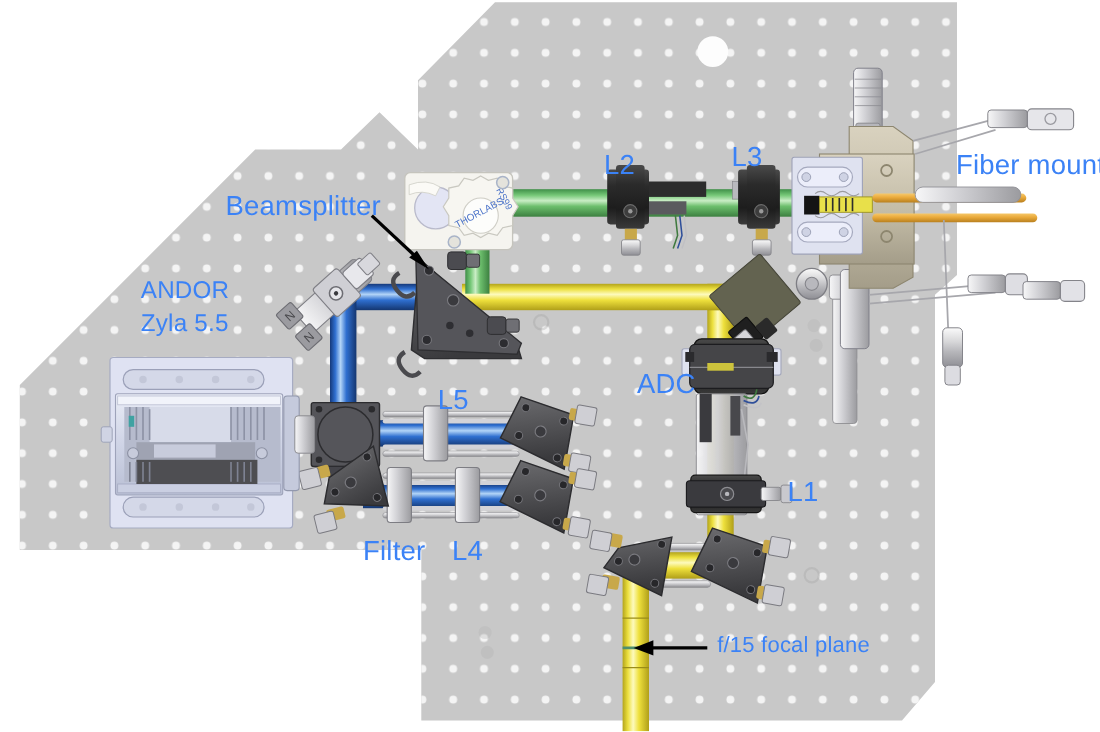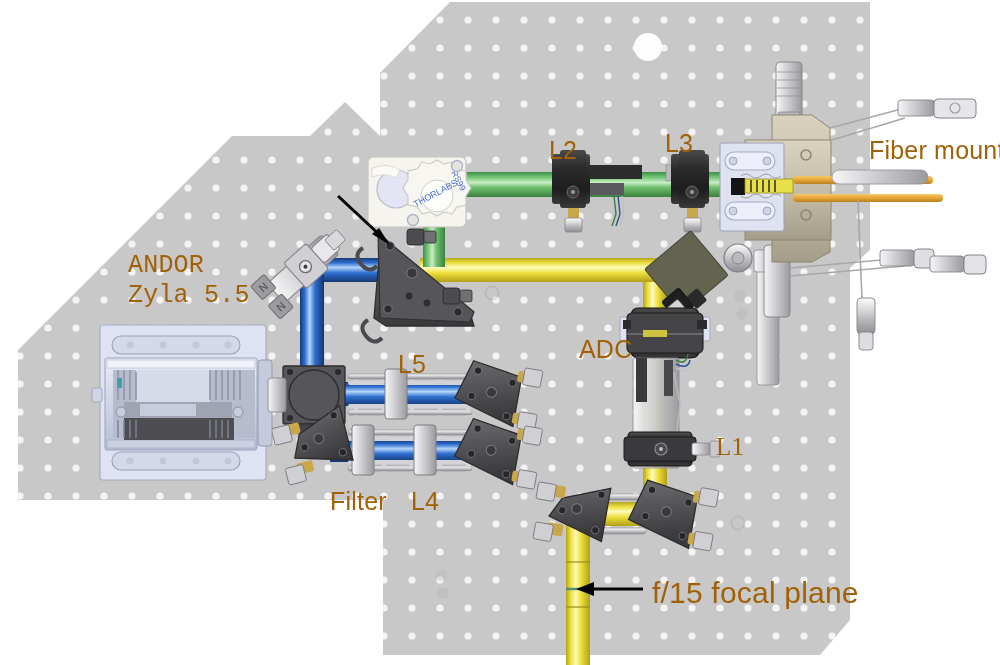--- a/index.html
+++ b/index.html
@@ -12,28 +12,28 @@
     position:relative;
     width:1000px;
     height:665px;
     background:#ffffff;
     overflow:hidden;
   }
   #stage svg{position:absolute;left:0;top:0;}
   .lbl{
     position:absolute;
     font-family:"Liberation Sans", sans-serif;
-    color:#a16207;
+    color:#3b82f6;
     white-space:nowrap;
     line-height:1.12;
     letter-spacing:0.2px;
   }
   .lbl-lg{font-size:25px;}
-  .lbl-md{font-size:30px;}
-  .lbl-cam{font-size:25px;font-family:Liberation Mono, monospace;}
+  .lbl-md{font-size:20px;}
+  .lbl-cam{font-size:22px;}
 </style>
 </head>
 <body>
 
 <div id="stage">
 
   <svg width="1000" height="665" viewBox="0 0 1000 665">
     <defs>
 
       <pattern id="holes" width="28" height="28" patternUnits="userSpaceOnUse" x="6" y="6">
@@ -528,32 +528,33 @@
         <line x1="338" y1="196" x2="383" y2="238" stroke="#000000" stroke-width="3"></line>
         <path d="M 390,245 L 372,234 L 379,228 Z" fill="#000000"></path>
       </g>
       <g>
         <line x1="643" y1="589" x2="588" y2="589" stroke="#000000" stroke-width="3"></line>
         <path d="M 576,589 L 594,582 L 594,596 Z" fill="#000000"></path>
       </g>
     </g>
   </svg>
 
+  <div class="lbl lbl-lg" style="left:205px;top:173px;">Beamsplitter</div>
 
   <div class="lbl lbl-cam" style="left:128px;top:252px;">ANDOR</div>
   <div class="lbl lbl-cam" style="left:128px;top:282px;text-align:center;">Zyla 5.5</div>
 
   <div class="lbl lbl-lg" style="left:549px;top:136px;">L2</div>
   <div class="lbl lbl-lg" style="left:665px;top:129px;">L3</div>
 
   <div class="lbl lbl-lg" style="left:869px;top:136px;">Fiber mount</div>
 
   <div class="lbl lbl-lg" style="left:560px;top:335px;margin-left:19px;">ADC</div>
 
-  <div class="lbl lbl-lg" style="left:716px;top:433px;font-family:Liberation Serif, serif;">L1</div>
+  <div class="lbl lbl-lg" style="left:716px;top:433px;">L1</div>
 
   <div class="lbl lbl-lg" style="left:398px;top:350px;">L5</div>
 
   <div class="lbl lbl-lg" style="left:308px;top:487px;margin-left:22px;">Filter</div>
   <div class="lbl lbl-lg" style="left:411px;top:487px;text-align:center;">L4</div>
 
   <div class="lbl lbl-md" style="left:652px;top:576px;">f/15 focal plane</div>
 
 </div>
 

